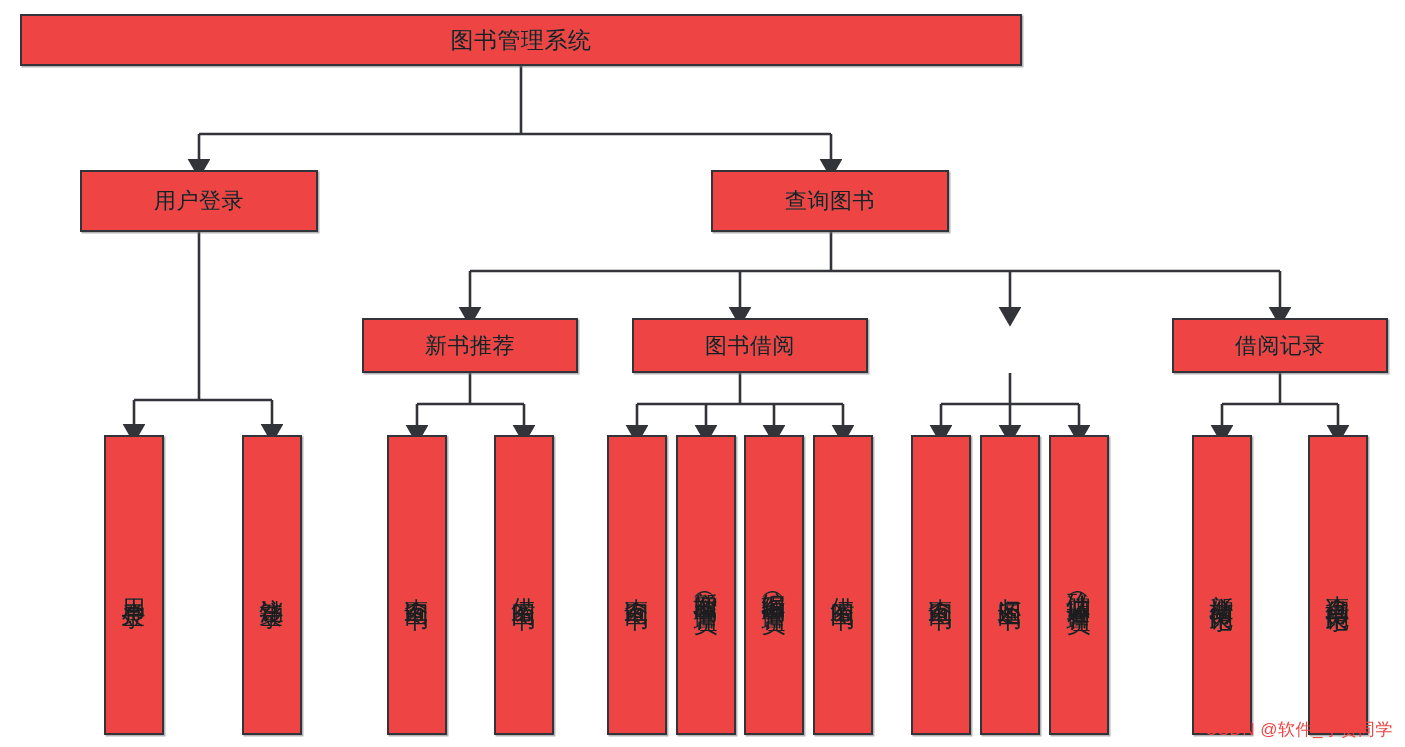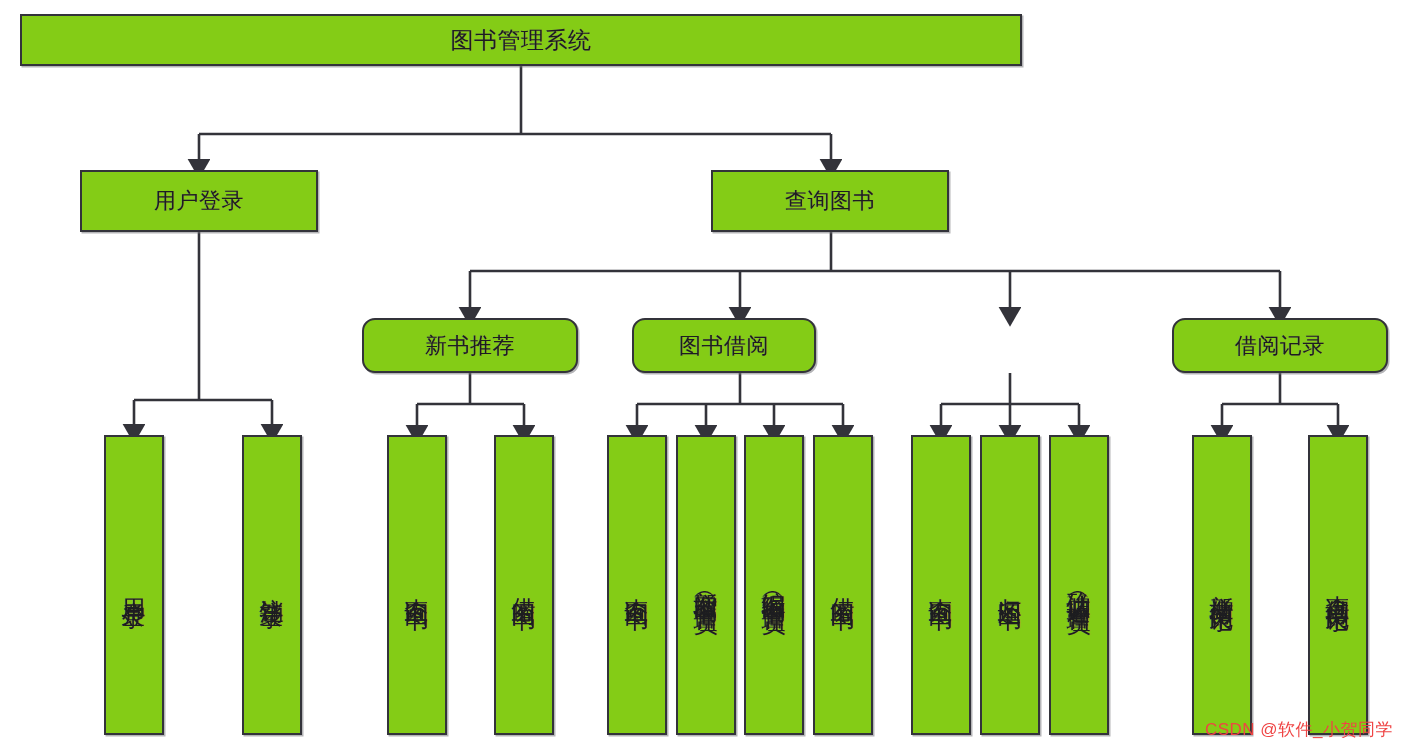--- a/index.html
+++ b/index.html
@@ -9,39 +9,39 @@
     font-family:"Liberation Sans","DejaVu Sans",sans-serif;
     overflow:hidden;
   }
   #canvas{position:relative;width:1405px;height:747px;}
 
   svg#wires{position:absolute;left:0;top:0;width:1405px;height:747px;}
 
   .node{
     position:absolute;
     box-sizing:border-box;
-    background:#84cc16;
+    background:#ef4444;
     border:2.5px solid #33333a;
     box-shadow:1.5px 1.5px 0 rgba(120,120,125,0.55);
     display:flex;
     align-items:center;
     justify-content:center;
     color:#1d1d20;
     z-index:2;
   }
   .node .lbl{
     color:#1d1d20;
     letter-spacing:0.5px;
     text-shadow:0.6px 0 rgba(200,130,60,0.40), -0.6px 0 rgba(70,120,200,0.40);
     white-space:nowrap;
   }
 
   .root{font-size:23px;}
   .lvl2{font-size:22px;}
-  .lvl3{font-size:22px;border-radius:13px;}
+  .lvl3{font-size:22px;}
 
   .leaf{align-items:center;justify-content:center;}
   .leaf .lbl{
     writing-mode:vertical-rl;
     text-orientation:upright;
     font-size:24px;
     line-height:1.30;
     letter-spacing:3px;
     white-space:nowrap;
   }
@@ -121,21 +121,21 @@
   <div class="node lvl2" style="left:80px;top:170px;width:238px;height:62px;">
     <span class="lbl">用户登录</span>
   </div>
   <div class="node lvl2" style="left:711px;top:170px;width:238px;height:62px;">
     <span class="lbl">查询图书</span>
   </div>
 
   <div class="node lvl3" style="left:362px;top:318px;width:216px;height:55px;">
     <span class="lbl">新书推荐</span>
   </div>
-  <div class="node lvl3" style="left:632px;top:318px;width:184px;height:55px;align-items:center;">
+  <div class="node lvl3" style="left:632px;top:318px;width:236px;height:55px;align-items:center;">
     <span class="lbl">图书借阅</span>
   </div>
   <div class="node lvl3" style="left:1172px;top:318px;width:216px;height:55px;text-align:right;">
     <span class="lbl">借阅记录</span>
   </div>
 
   <div class="node leaf" style="left:104px;top:435px;width:60px;height:300px;">
     <span class="lbl">用户登录</span>
   </div>
   <div class="node leaf" style="left:242px;top:435px;width:60px;height:300px;">

